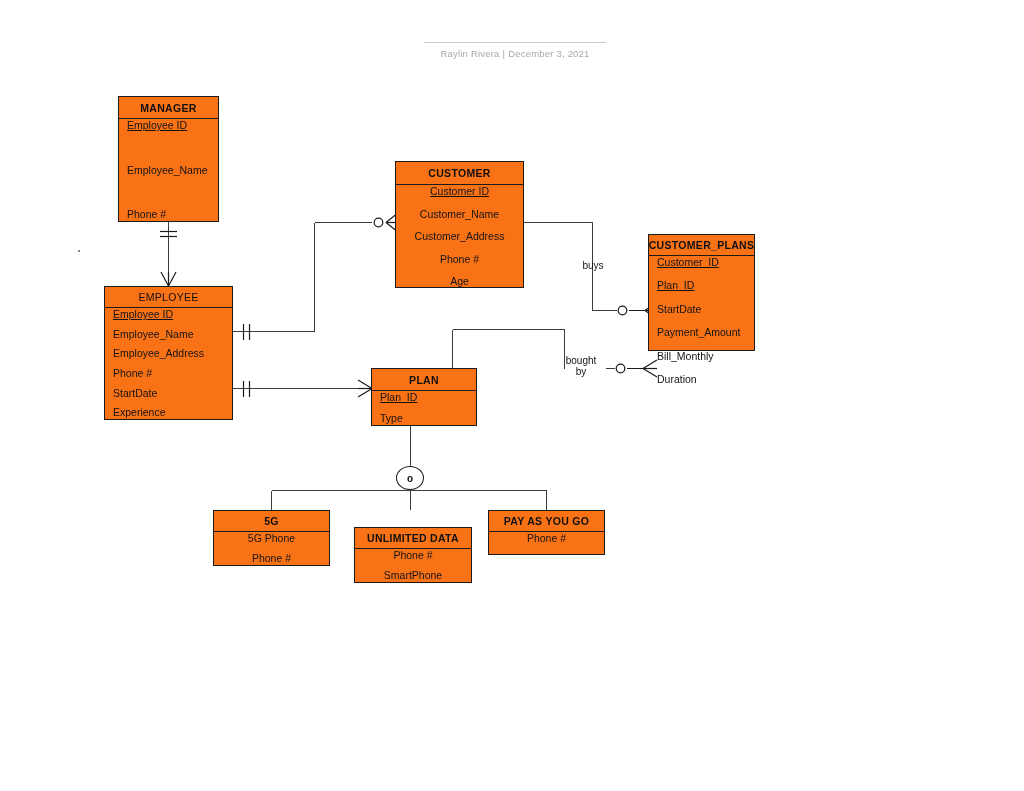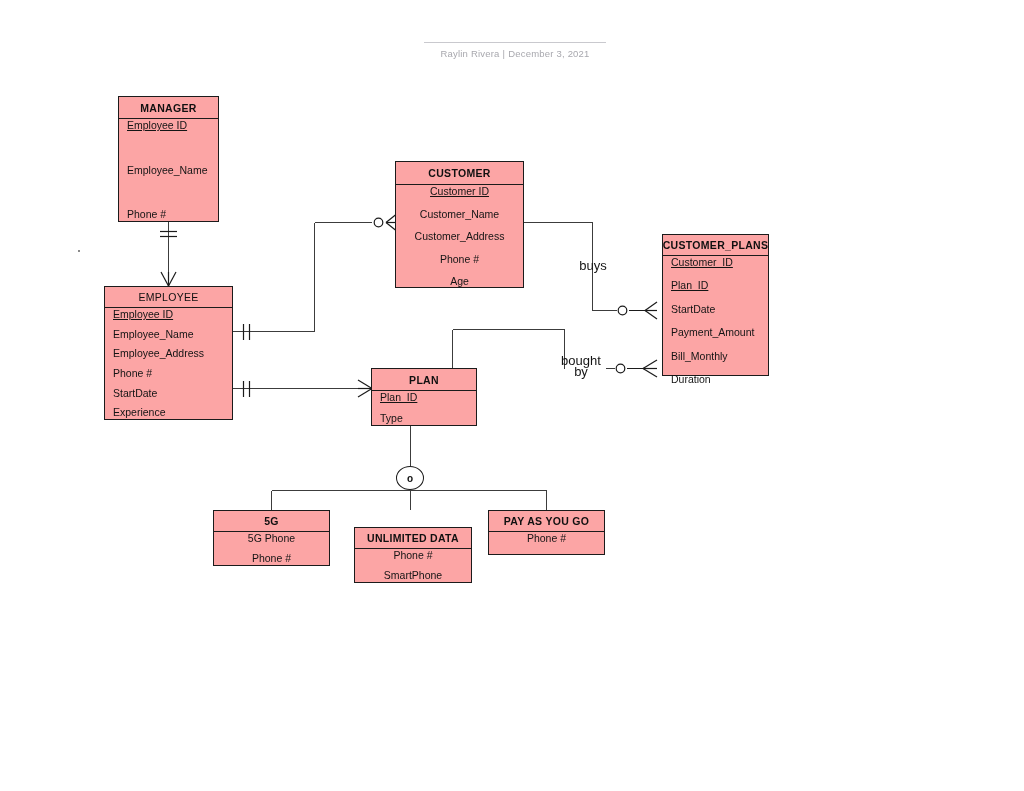--- a/index.html
+++ b/index.html
@@ -47,21 +47,21 @@
     letter-spacing: .2px;
     white-space: nowrap;
   }
   .byline .sep { padding: 0 3px; }
 
   
   .entity {
     position: absolute;
     box-sizing: border-box;
     border: 1px solid #1b1b1b;
-    background: #fca5a5;
+    background: #f97316;
   }
   .entity .ent-header {
     box-sizing: border-box;
     border-bottom: 1px solid #1b1b1b;
     text-align: center;
     font-size: 10.5px;
     letter-spacing: .3px;
     color: #101010;
     display: flex;
     align-items: center;
@@ -98,21 +98,21 @@
     align-items: center;
     justify-content: center;
     font-size: 10px;
     font-weight: bold;
     color: #101010;
   }
 
   
   .rel-label {
     position: absolute;
-    font-size: 13px;
+    font-size: 10px;
     line-height: 11px;
     color: #141414;
     text-align: center;
     white-space: nowrap;
   }
 
   
   .artifact-dot {
     position: absolute;
     width: 2px;
@@ -246,21 +246,21 @@
   <div class="ent-header" style="height:23px;">CUSTOMER</div>
   <div class="ent-body center" style="height:103px;">
     <div class="attr key">Customer ID</div>
     <div class="attr">Customer_Name</div>
     <div class="attr">Customer_Address</div>
     <div class="attr">Phone #</div>
     <div class="attr">Age</div>
   </div>
 </div>
 
-<div class="entity bold-title" id="ent-customer-plans" style="left:662px; top:234px; width:107px; height:142px;">
+<div class="entity bold-title" id="ent-customer-plans" style="left:648px; top:234px; width:107px; height:117px;">
   <div class="ent-header" style="height:21px;">CUSTOMER_PLANS</div>
   <div class="ent-body left" style="height:130px;">
     <div class="attr key">Customer_ID</div>
     <div class="attr key">Plan_ID</div>
     <div class="attr">StartDate</div>
     <div class="attr">Payment_Amount</div>
     <div class="attr">Bill_Monthly</div>
     <div class="attr">Duration</div>
   </div>
 </div>

